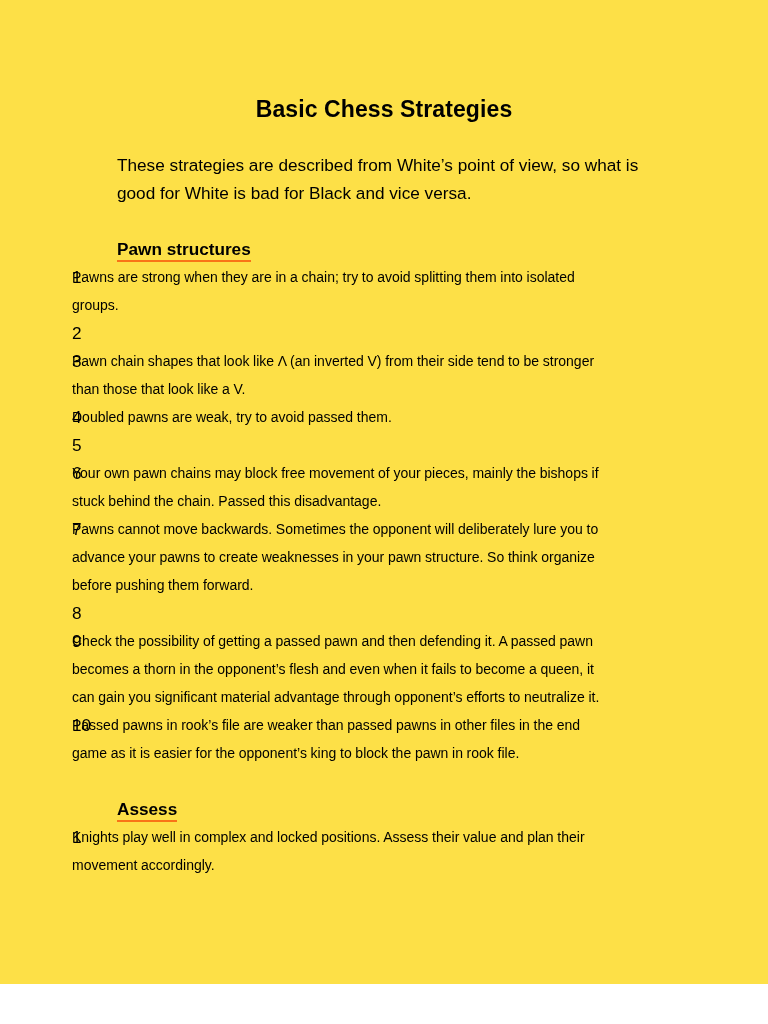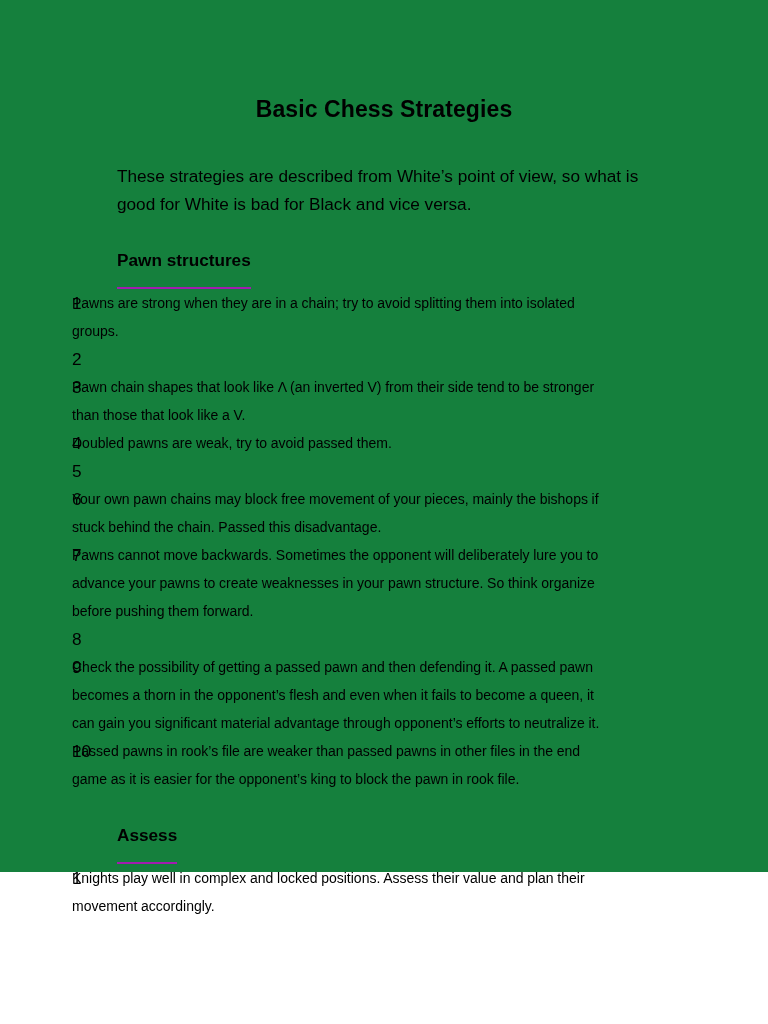--- a/index.html
+++ b/index.html
@@ -13,22 +13,22 @@
     height: 1024px;
     overflow: hidden;
     font-family: "Liberation Sans", sans-serif;
     color: #000000;
     -webkit-font-smoothing: antialiased;
   }
 
   .page {
     position: relative;
     width: 768px;
-    height: 872px;
-    background: #15803d;
+    height: 984px;
+    background: #fde047;
     box-sizing: border-box;
   }
 
   .doc-title {
     position: absolute;
     left: 0;
     top: 80px;
     width: 768px;
     text-align: center;
     font-size: 23px;
@@ -38,21 +38,21 @@
   }
 
   .body-block {
     position: absolute;
     left: 72px;
     top: 150px;
     width: 600px;
   }
 
   .intro {
-    margin: 12px 0 0 45px;
+    margin: 1px 0 0 45px;
     width: 533px;
     font-size: 17.2px;
     line-height: 28px;
     text-align: left;
   }
 
   .section {
     margin-top: 0;
   }
 
@@ -61,22 +61,22 @@
   }
 
   .section-heading {
     margin: 0 0 0 45px;
     font-size: 17.2px;
     font-weight: bold;
     line-height: 28px;
     display: block;
   }
   .section-heading span.u {
-    border-bottom: 2px solid #a21caf;
-    padding-bottom: 16px;
+    border-bottom: 2px solid #f97316;
+    padding-bottom: 0px;
     display: inline-block;
     line-height: 22px;
   }
 
   .list {
     list-style: none;
     margin: 0;
     padding: 0;
   }
 

